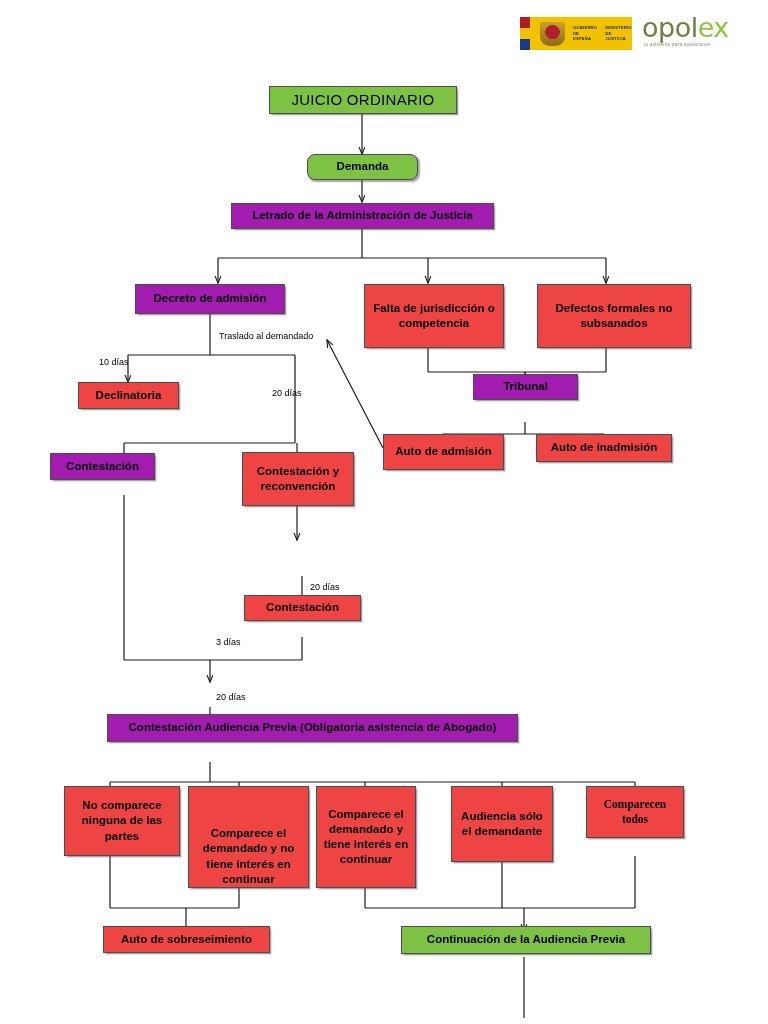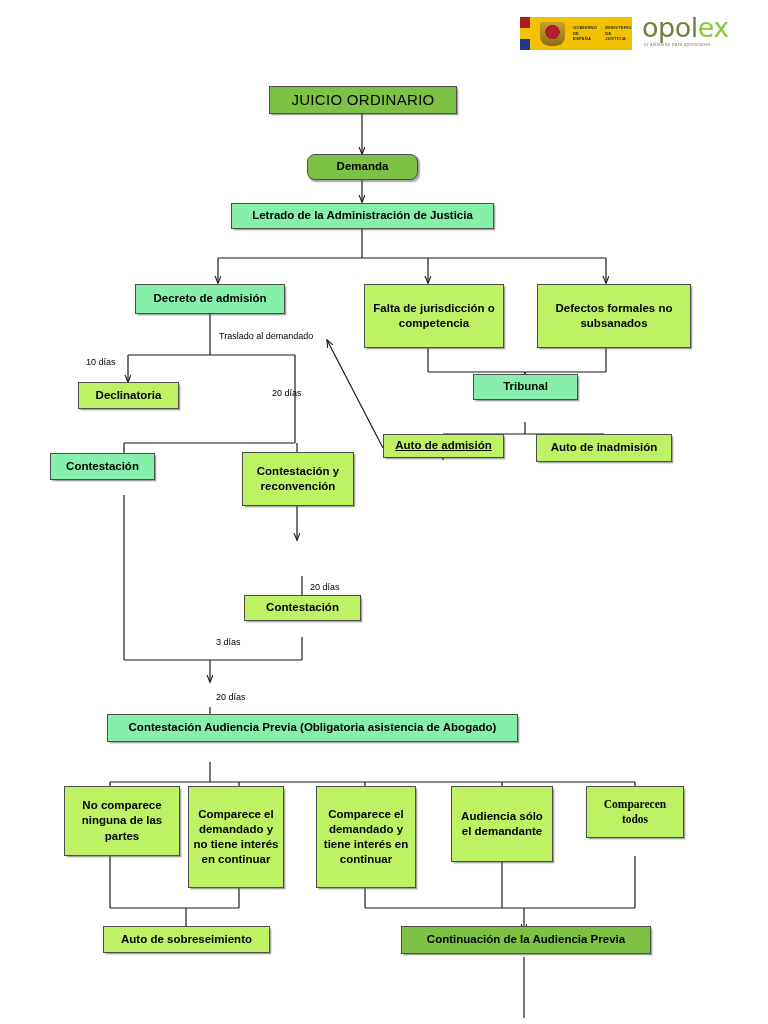--- a/index.html
+++ b/index.html
@@ -36,22 +36,22 @@
     justify-content: center;
     text-align: center;
     line-height: 1.32;
     color: #000000;
     font-weight: bold;
     font-size: 11.5px;
     box-shadow: 1.5px 1.5px 1.5px rgba(90,90,90,0.55);
     z-index: 3;
   }
   .node.green  { background: #7DC242; }
-  .node.gray   { background: #86efac; }
-  .node.white  { background: #bef264; }
+  .node.gray   { background: #a21caf; }
+  .node.white  { background: #ef4444; }
   .node .txt { display: block; padding: 0 4px; }
 
   
   .node.title {
     font-weight: normal;
     font-size: 15px;
     letter-spacing: 0.3px;
   }
   .node.wide-strip { font-size: 11.5px; }
 
@@ -260,21 +260,21 @@
   </div>
 
   <div class="node white" style="left:537px; top:284px; width:154px; height:64px;">
     <span class="txt">Defectos formales no subsanados</span>
   </div>
 
   <div class="node gray" style="left:473px; top:374px; width:105px; height:26px;">
     <span class="txt">Tribunal</span>
   </div>
 
-  <div class="node white" style="left:383px; top:434px; width:121px; height:24px;text-decoration:underline;">
+  <div class="node white" style="left:383px; top:434px; width:121px; height:36px;">
     <span class="txt">Auto de admisión</span>
   </div>
 
   <div class="node white" style="left:536px; top:434px; width:136px; height:28px;">
     <span class="txt">Auto de inadmisión</span>
   </div>
 
   <div class="node white" style="left:78px; top:382px; width:101px; height:27px;">
     <span class="txt">Declinatoria</span>
   </div>
@@ -294,21 +294,21 @@
 
 
   <div class="node gray wide-strip" style="left:107px; top:714px; width:411px; height:28px;">
     <span class="txt">Contestación Audiencia Previa (Obligatoria asistencia de Abogado)</span>
   </div>
 
   <div class="node white" style="left:64px; top:786px; width:116px; height:70px;">
     <span class="txt">No comparece ninguna de las partes</span>
   </div>
 
-  <div class="node white" style="left:188px; top:786px; width:96px; height:102px;">
+  <div class="node white" style="left:188px; top:786px; width:121px; height:102px;align-items:flex-end;">
     <span class="txt">Comparece el demandado y no tiene interés en continuar</span>
   </div>
 
   <div class="node white" style="left:316px; top:786px; width:100px; height:102px;">
     <span class="txt">Comparece el demandado y tiene interés en continuar</span>
   </div>
 
   <div class="node white" style="left:451px; top:786px; width:102px; height:76px;">
     <span class="txt">Audiencia sólo el demandante</span>
   </div>
@@ -320,21 +320,21 @@
   <div class="node white" style="left:103px; top:926px; width:167px; height:27px;">
     <span class="txt">Auto de sobreseimiento</span>
   </div>
 
   <div class="node green" style="left:401px; top:926px; width:250px; height:28px;">
     <span class="txt">Continuación de la Audiencia Previa</span>
   </div>
 
   <div class="edge-label" style="left:219px; top:331px;">Traslado al demandado</div>
 
-  <div class="edge-label" style="left:86px; top:357px;">10 días</div>
+  <div class="edge-label" style="left:99px; top:357px;">10 días</div>
 
   <div class="edge-label" style="left:272px; top:388px;">20 días</div>
 
   <div class="edge-label" style="left:310px; top:582px;">20 días</div>
 
   <div class="edge-label" style="left:216px; top:637px;">3 días</div>
 
   <div class="edge-label" style="left:216px; top:692px;">20 días</div>
 
 </div>

